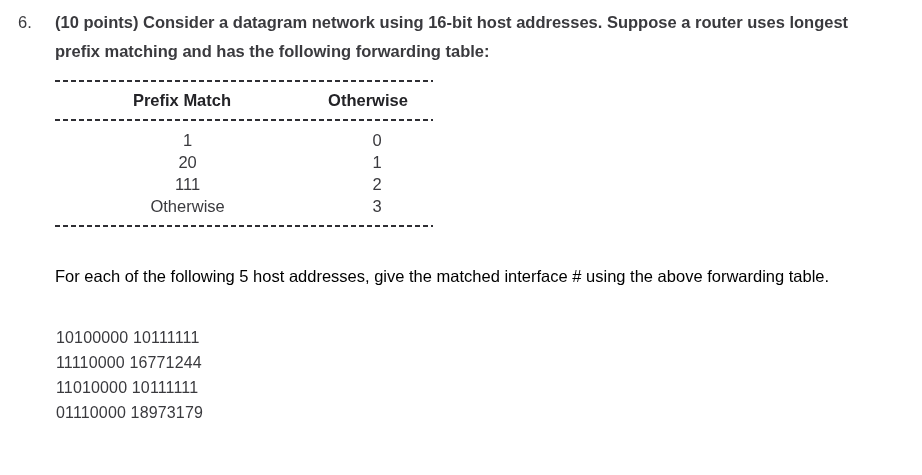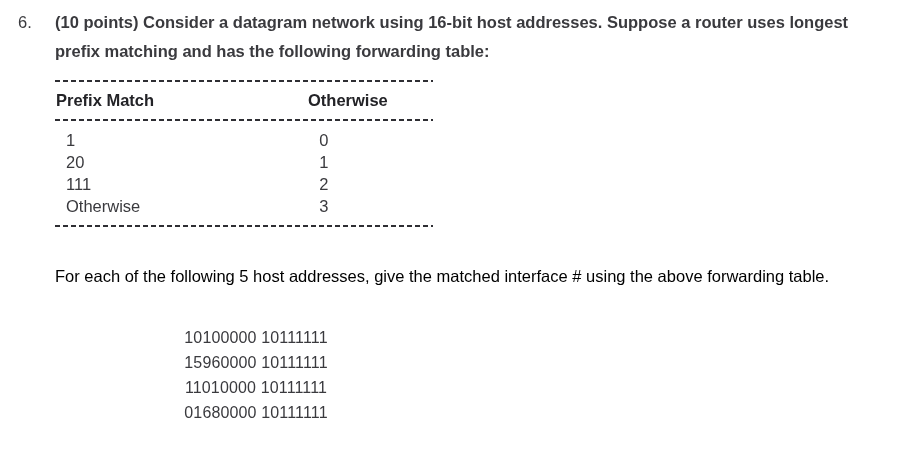--- a/index.html
+++ b/index.html
@@ -62,20 +62,21 @@
     max-width: 795px;
     font-weight: bold;
   }
 
   
   .table-block {
     position: absolute;
     left: 55px;
     top: 80px;
     width: 380px;
+    text-align: center;
   }
   .rule {
     width: 378px;
     height: 2px;
     overflow: hidden;
     line-height: 2px;
     font-size: 0;
     background-image: repeating-linear-gradient(
       to right,
       #2e2e33 0px, #2e2e33 5px,
@@ -118,21 +119,20 @@
     line-height: 24px;
     color: #000000;
   }
 
   
   .addresses {
     position: absolute;
     left: 56px;
     top: 325px;
     width: 400px;
-    text-align: center;
   }
   .addr {
     font-size: 16px;
     line-height: 25px;
     letter-spacing: 0.15px;
     color: #3a3a3e;
     white-space: pre;
   }
 </style>
 </head>
@@ -177,18 +177,18 @@
       </div>
     </div>
 
     <div class="rule rule-bottom"></div>
   </div>
 
   <div class="followup">For each of the following 5 host addresses, give the matched interface # using the above forwarding table.</div>
 
   <div class="addresses">
     <div class="addr">10100000 10111111</div>
-    <div class="addr">15960000 10111111</div>
+    <div class="addr">11110000 16771244</div>
     <div class="addr">11010000 10111111</div>
-    <div class="addr">01680000 10111111</div>
+    <div class="addr">01110000 18973179</div>
   </div>
 
 </div>
 
 </body></html>

